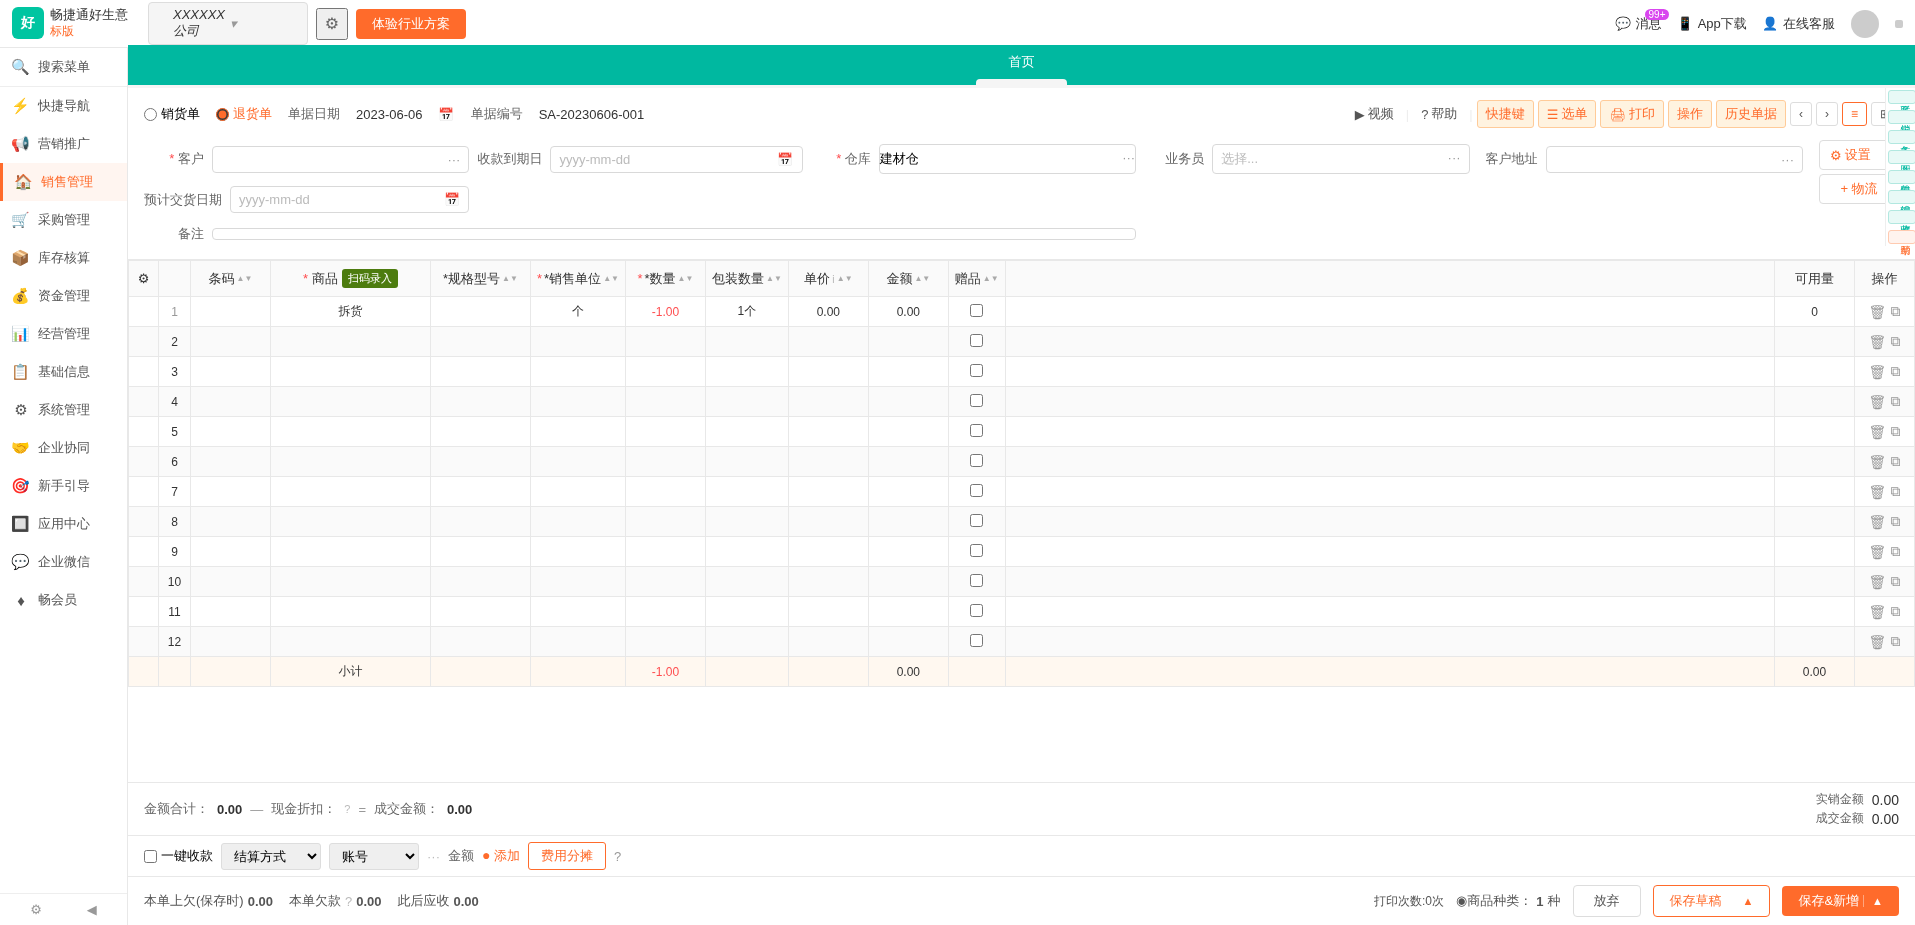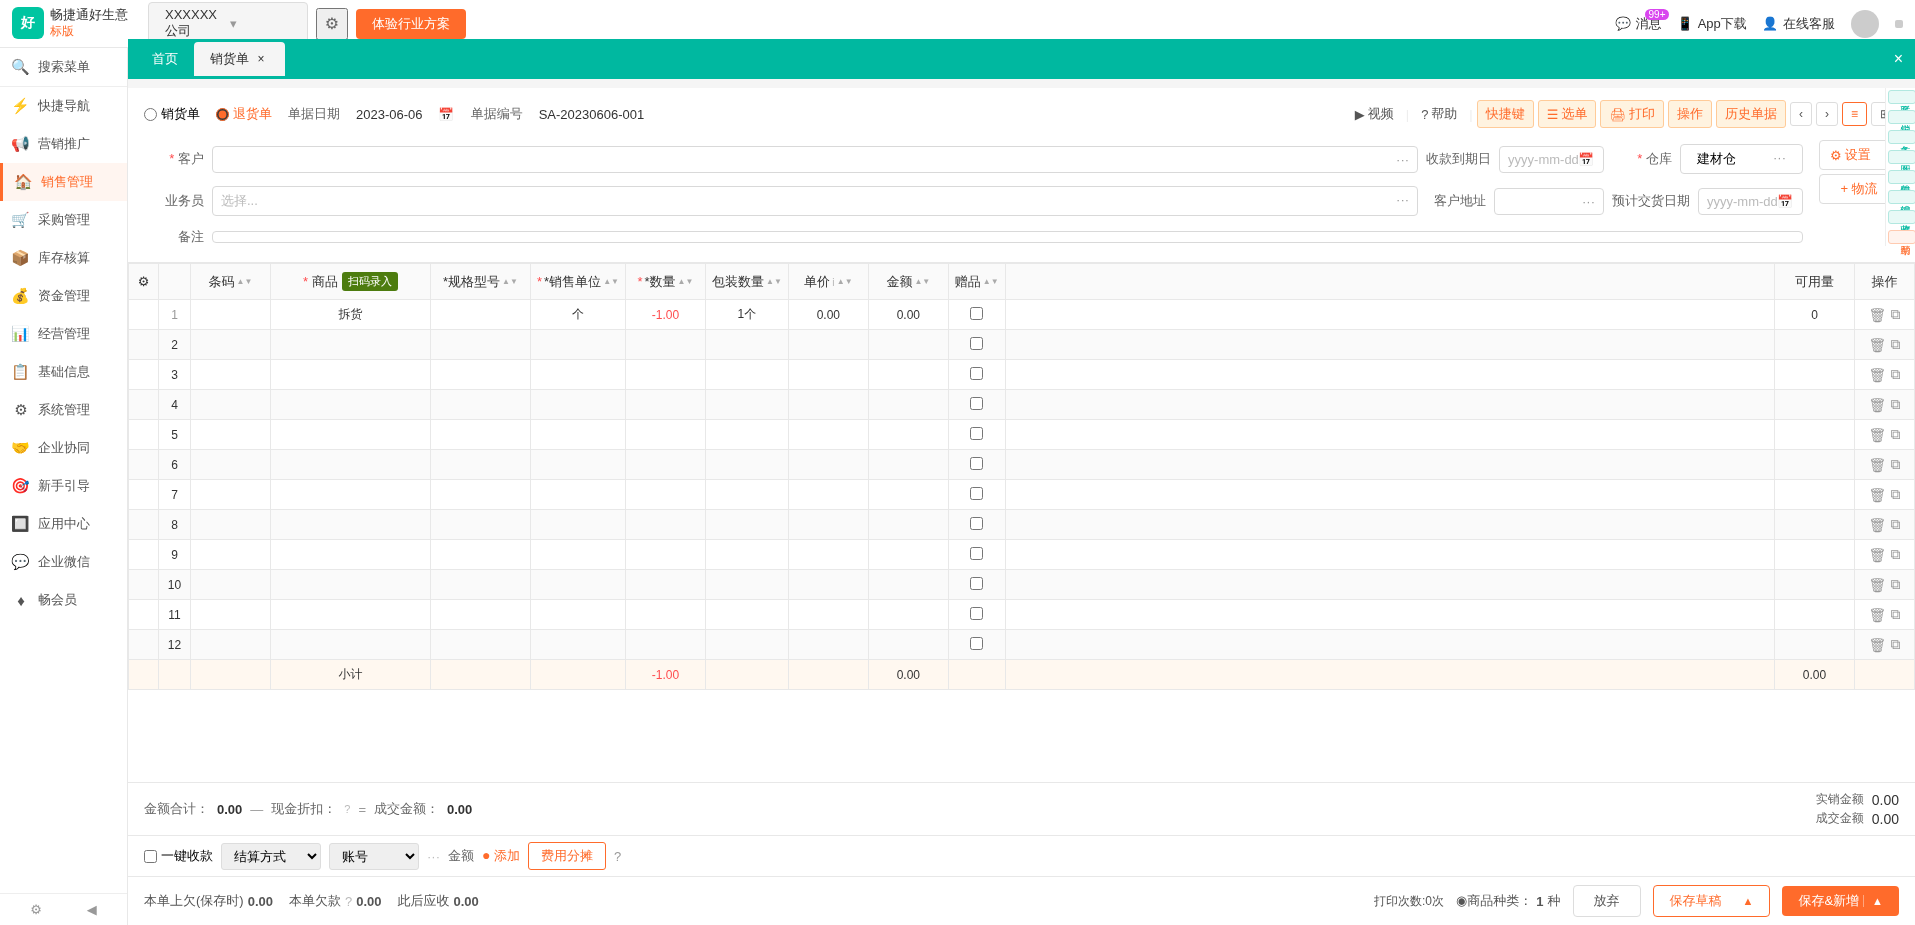--- a/index.html
+++ b/index.html
@@ -7,21 +7,21 @@
 
     
     .top-bar {
       display: flex; align-items: center; height: 48px;
       background: #fff; border-bottom: 1px solid #e8e8e8;
       padding: 0 12px; gap: 8px;
     }
     .logo-area { display: flex; align-items: center; gap: 6px; width: 128px; }
     .logo-icon { width: 32px; height: 32px; background: #00c5a1; border-radius: 6px; display: flex; align-items: center; justify-content: center; color: white; font-size: 14px; font-weight: bold; }
     .logo-text { font-size: 11px; color: #333; line-height: 1.3; }
-    .company-select { display: flex; align-items: center; background: #f5f5f5; border: 1px solid #ddd; border-radius: 4px; padding: 4px 16px; gap: 4px; min-width: 160px; cursor: pointer; }
+    .company-select { display: flex; align-items: center; background: #f5f5f5; border: 1px solid #ddd; border-radius: 4px; padding: 4px 24px; gap: 4px; min-width: 160px; cursor: pointer; font-style: italic; }
     .company-select span { flex: 1; color: #333; }
     .trial-btn { background: #ff6b2b; color: white; border: none; border-radius: 4px; padding: 6px 16px; cursor: pointer; font-size: 13px; }
     .settings-icon-btn { width: 32px; height: 32px; display: flex; align-items: center; justify-content: center; cursor: pointer; color: #666; font-size: 16px; }
     .top-right { margin-left: auto; display: flex; align-items: center; gap: 16px; }
     .msg-btn { position: relative; display: flex; align-items: center; gap: 4px; cursor: pointer; color: #333; }
     .badge { position: absolute; top: -6px; right: -8px; background: #d946ef; color: white; border-radius: 10px; font-size: 10px; padding: 0 4px; }
     .top-action { display: flex; align-items: center; gap: 4px; cursor: pointer; color: #333; }
     .avatar { width: 28px; height: 28px; background: #ccc; border-radius: 50%; }
 
     
@@ -216,21 +216,21 @@
   <div class="sidebar-item">
     <span class="sidebar-icon">♦</span>
     <span>畅会员</span>
   </div>
   <div class="sidebar-bottom">
     <span style="cursor:pointer;color:#999;">⚙</span>
     <span style="cursor:pointer;color:#999;">◀</span>
   </div>
 </div>
 
-<div class="tab-bar" style="position:absolute;left:128px;top:39px;width:1787px;">
+<div class="tab-bar" style="position:absolute;left:128px;top:45px;width:1787px;flex-direction:column;">
   <div class="tab tab-home">
     <span>首页</span>
   </div>
   <div class="tab active">
     <span>销货单</span>
     <span class="tab-close">×</span>
   </div>
   <div class="close-all-btn">×</div>
 </div>
 
@@ -284,39 +284,39 @@
         </button>
         <button class="toolbar-btn" style="border:1px solid #ddd;">‹</button>
         <button class="toolbar-btn" style="border:1px solid #ddd;">›</button>
         <button class="toolbar-btn" style="border:1px solid #ff6b2b;color:#ff6b2b;">≡</button>
         <button class="toolbar-btn" style="border:1px solid #ddd;">⊞</button>
       </div>
     </div>
 
     <div style="display:flex;gap:16px;align-items:flex-start;">
       <div style="flex:1;">
-        <div style="display:grid;grid-template-columns:1fr;gap:4px 8px;">
+        <div style="display:grid;grid-template-columns:1fr 1fr 1fr 1fr 1fr;gap:4px 8px;">
 
           <div class="field-row">
             <span class="field-label required">客户</span>
             <div style="flex:1;border:1px solid #d9d9d9;border-radius:4px;padding:5px 8px;display:flex;justify-content:space-between;cursor:pointer;">
               <span style="color:#bbb;"></span>
               <span class="field-dots">···</span>
             </div>
           </div>
           <div class="field-row">
             <span class="field-label">收款到期日</span>
             <div style="flex:1;border:1px solid #d9d9d9;border-radius:4px;padding:5px 8px;display:flex;justify-content:space-between;cursor:pointer;">
               <span style="color:#bbb;">yyyy-mm-dd</span>
               <span style="color:#bbb;">📅</span>
             </div>
           </div>
           <div class="field-row">
             <span class="field-label required">仓库</span>
-            <div style="flex:1;border:1px solid #d9d9d9;border-radius:4px;padding:5px 16px;display:flex;justify-content:space-between;cursor:pointer;">
+            <div style="flex:1;border:1px solid #d9d9d9;border-radius:4px;padding:5px 0;display:flex;justify-content:space-between;cursor:pointer;">
               <span>建材仓</span>
               <span class="field-dots">···</span>
             </div>
           </div>
 
           <div class="field-row">
             <span class="field-label">业务员</span>
             <div style="flex:1;border:1px solid #d9d9d9;border-radius:4px;padding:5px 8px;display:flex;justify-content:space-between;cursor:pointer;">
               <span style="color:#bbb;">选择...</span>
               <span class="field-dots">···</span>

